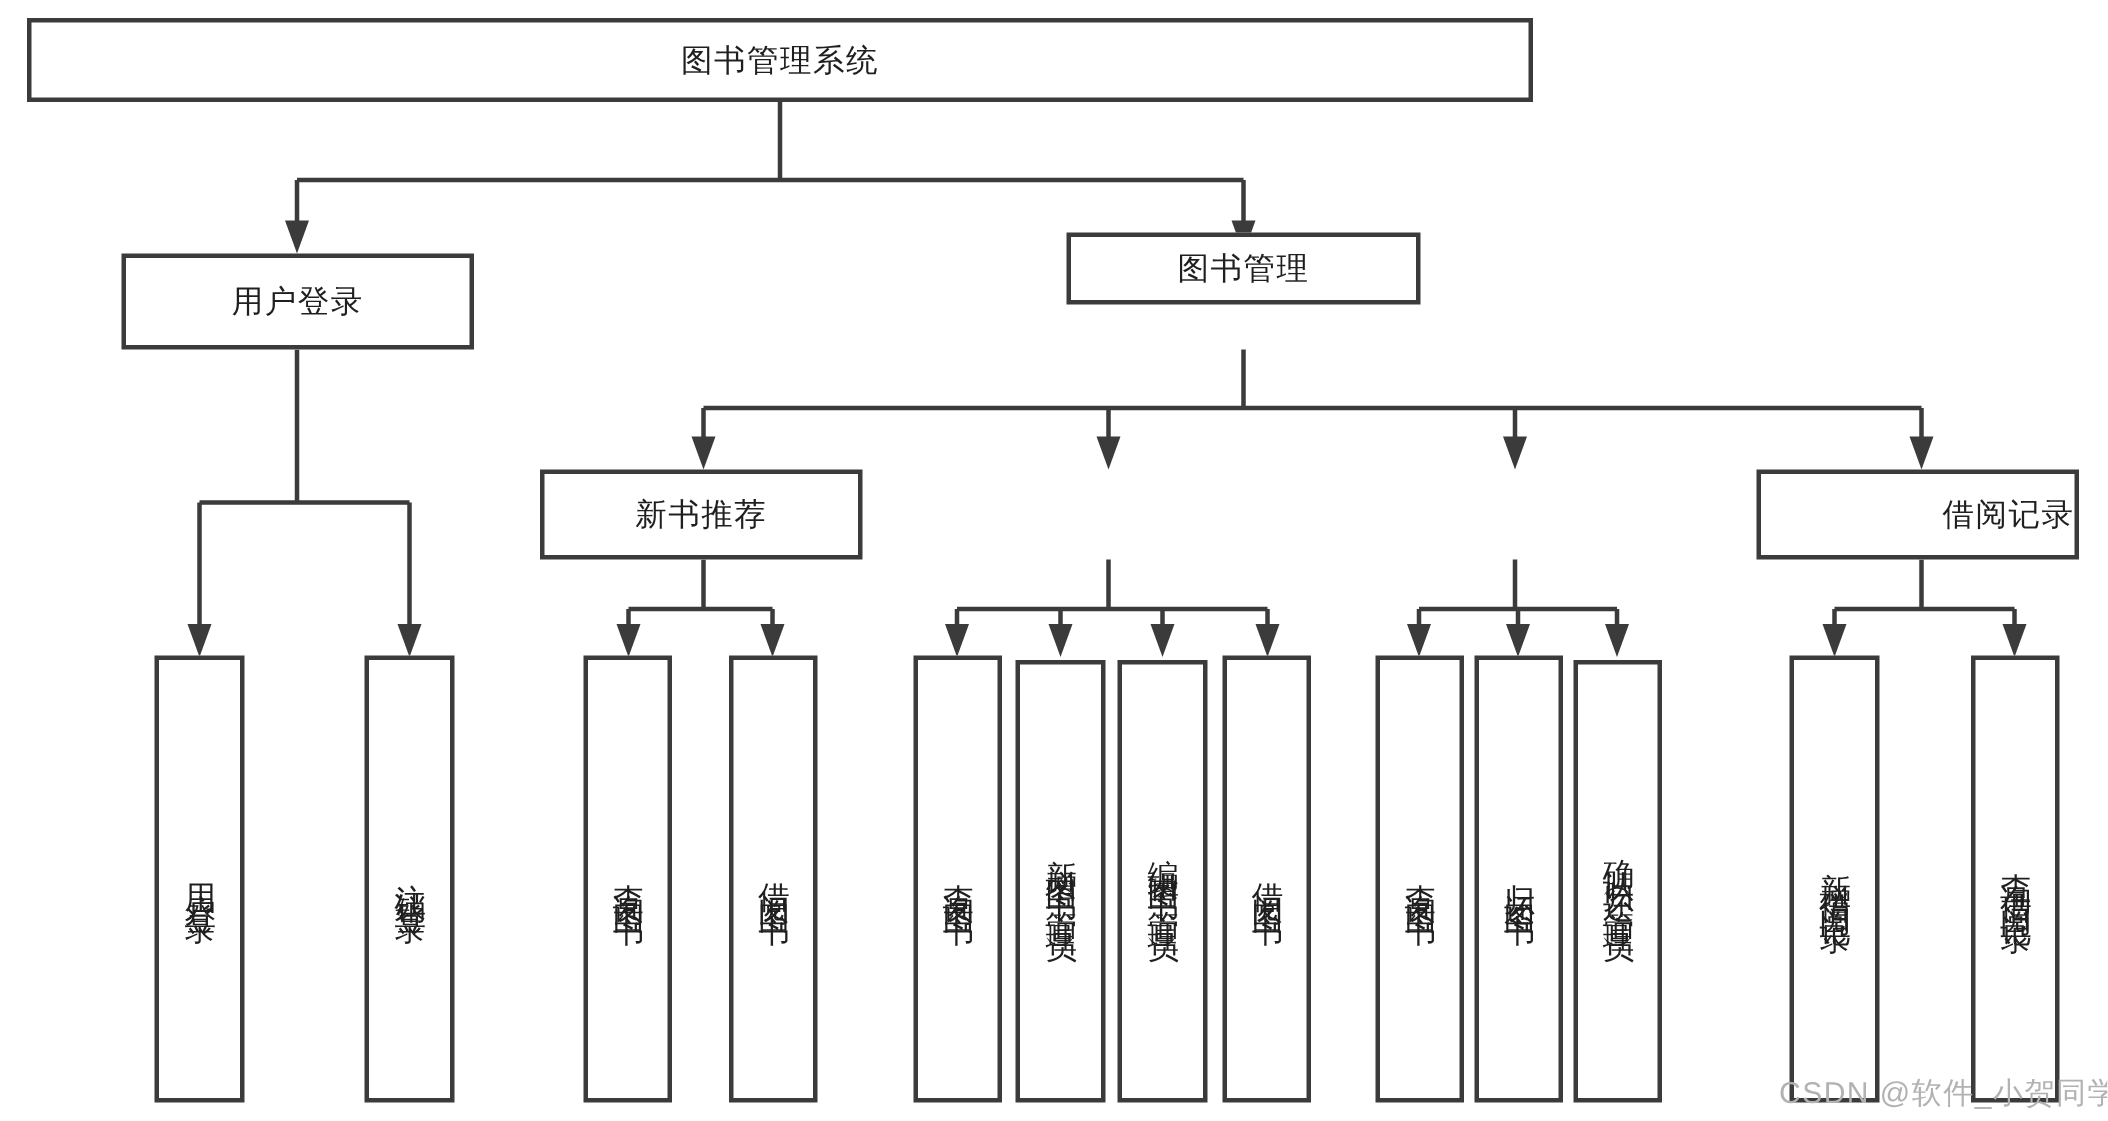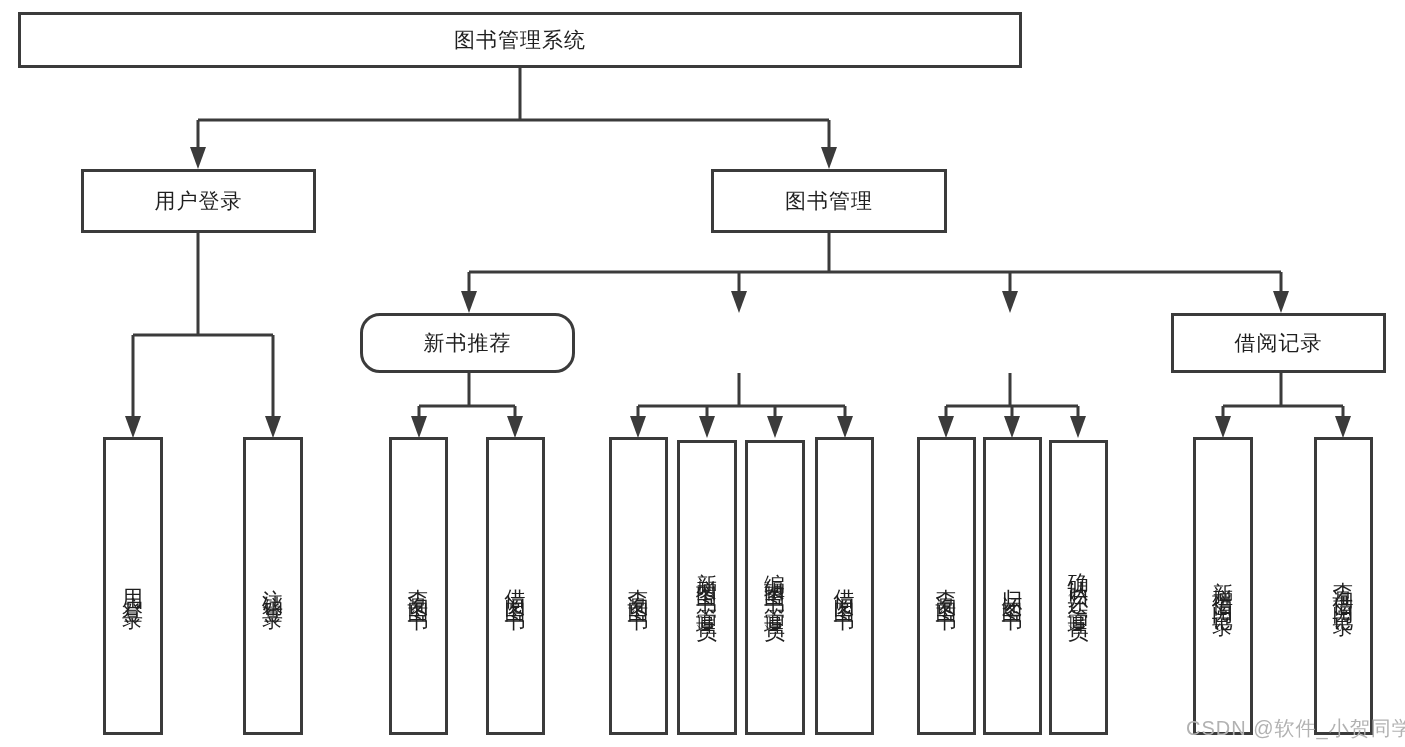--- a/index.html
+++ b/index.html
@@ -67,28 +67,28 @@
     </g>
   </svg>
 
   <div class="node" style="left:18px;top:12px;width:1004px;height:56px;">
     <span>图书管理系统</span>
   </div>
 
   <div class="node" style="left:81px;top:169px;width:235px;height:64px;">
     <span>用户登录</span>
   </div>
-  <div class="node" style="left:711px;top:169px;width:236px;height:64px;">
+  <div class="node" style="left:711px;top:155px;width:236px;height:48px;">
     <span>图书管理</span>
   </div>
 
-  <div class="node" style="left:360px;top:313px;width:215px;height:60px;border-radius:20px;">
+  <div class="node" style="left:360px;top:313px;width:215px;height:60px;">
     <span>新书推荐</span>
   </div>
-  <div class="node" style="left:1171px;top:313px;width:215px;height:60px;">
+  <div class="node" style="left:1171px;top:313px;width:215px;height:60px;justify-content:flex-end;">
     <span>借阅记录</span>
   </div>
 
   <div class="node vnode" style="left:103px;top:437px;width:60px;height:298px;">
     <span>用户登录</span>
   </div>
   <div class="node vnode" style="left:243px;top:437px;width:60px;height:298px;">
     <span>注销登录</span>
   </div>
 

